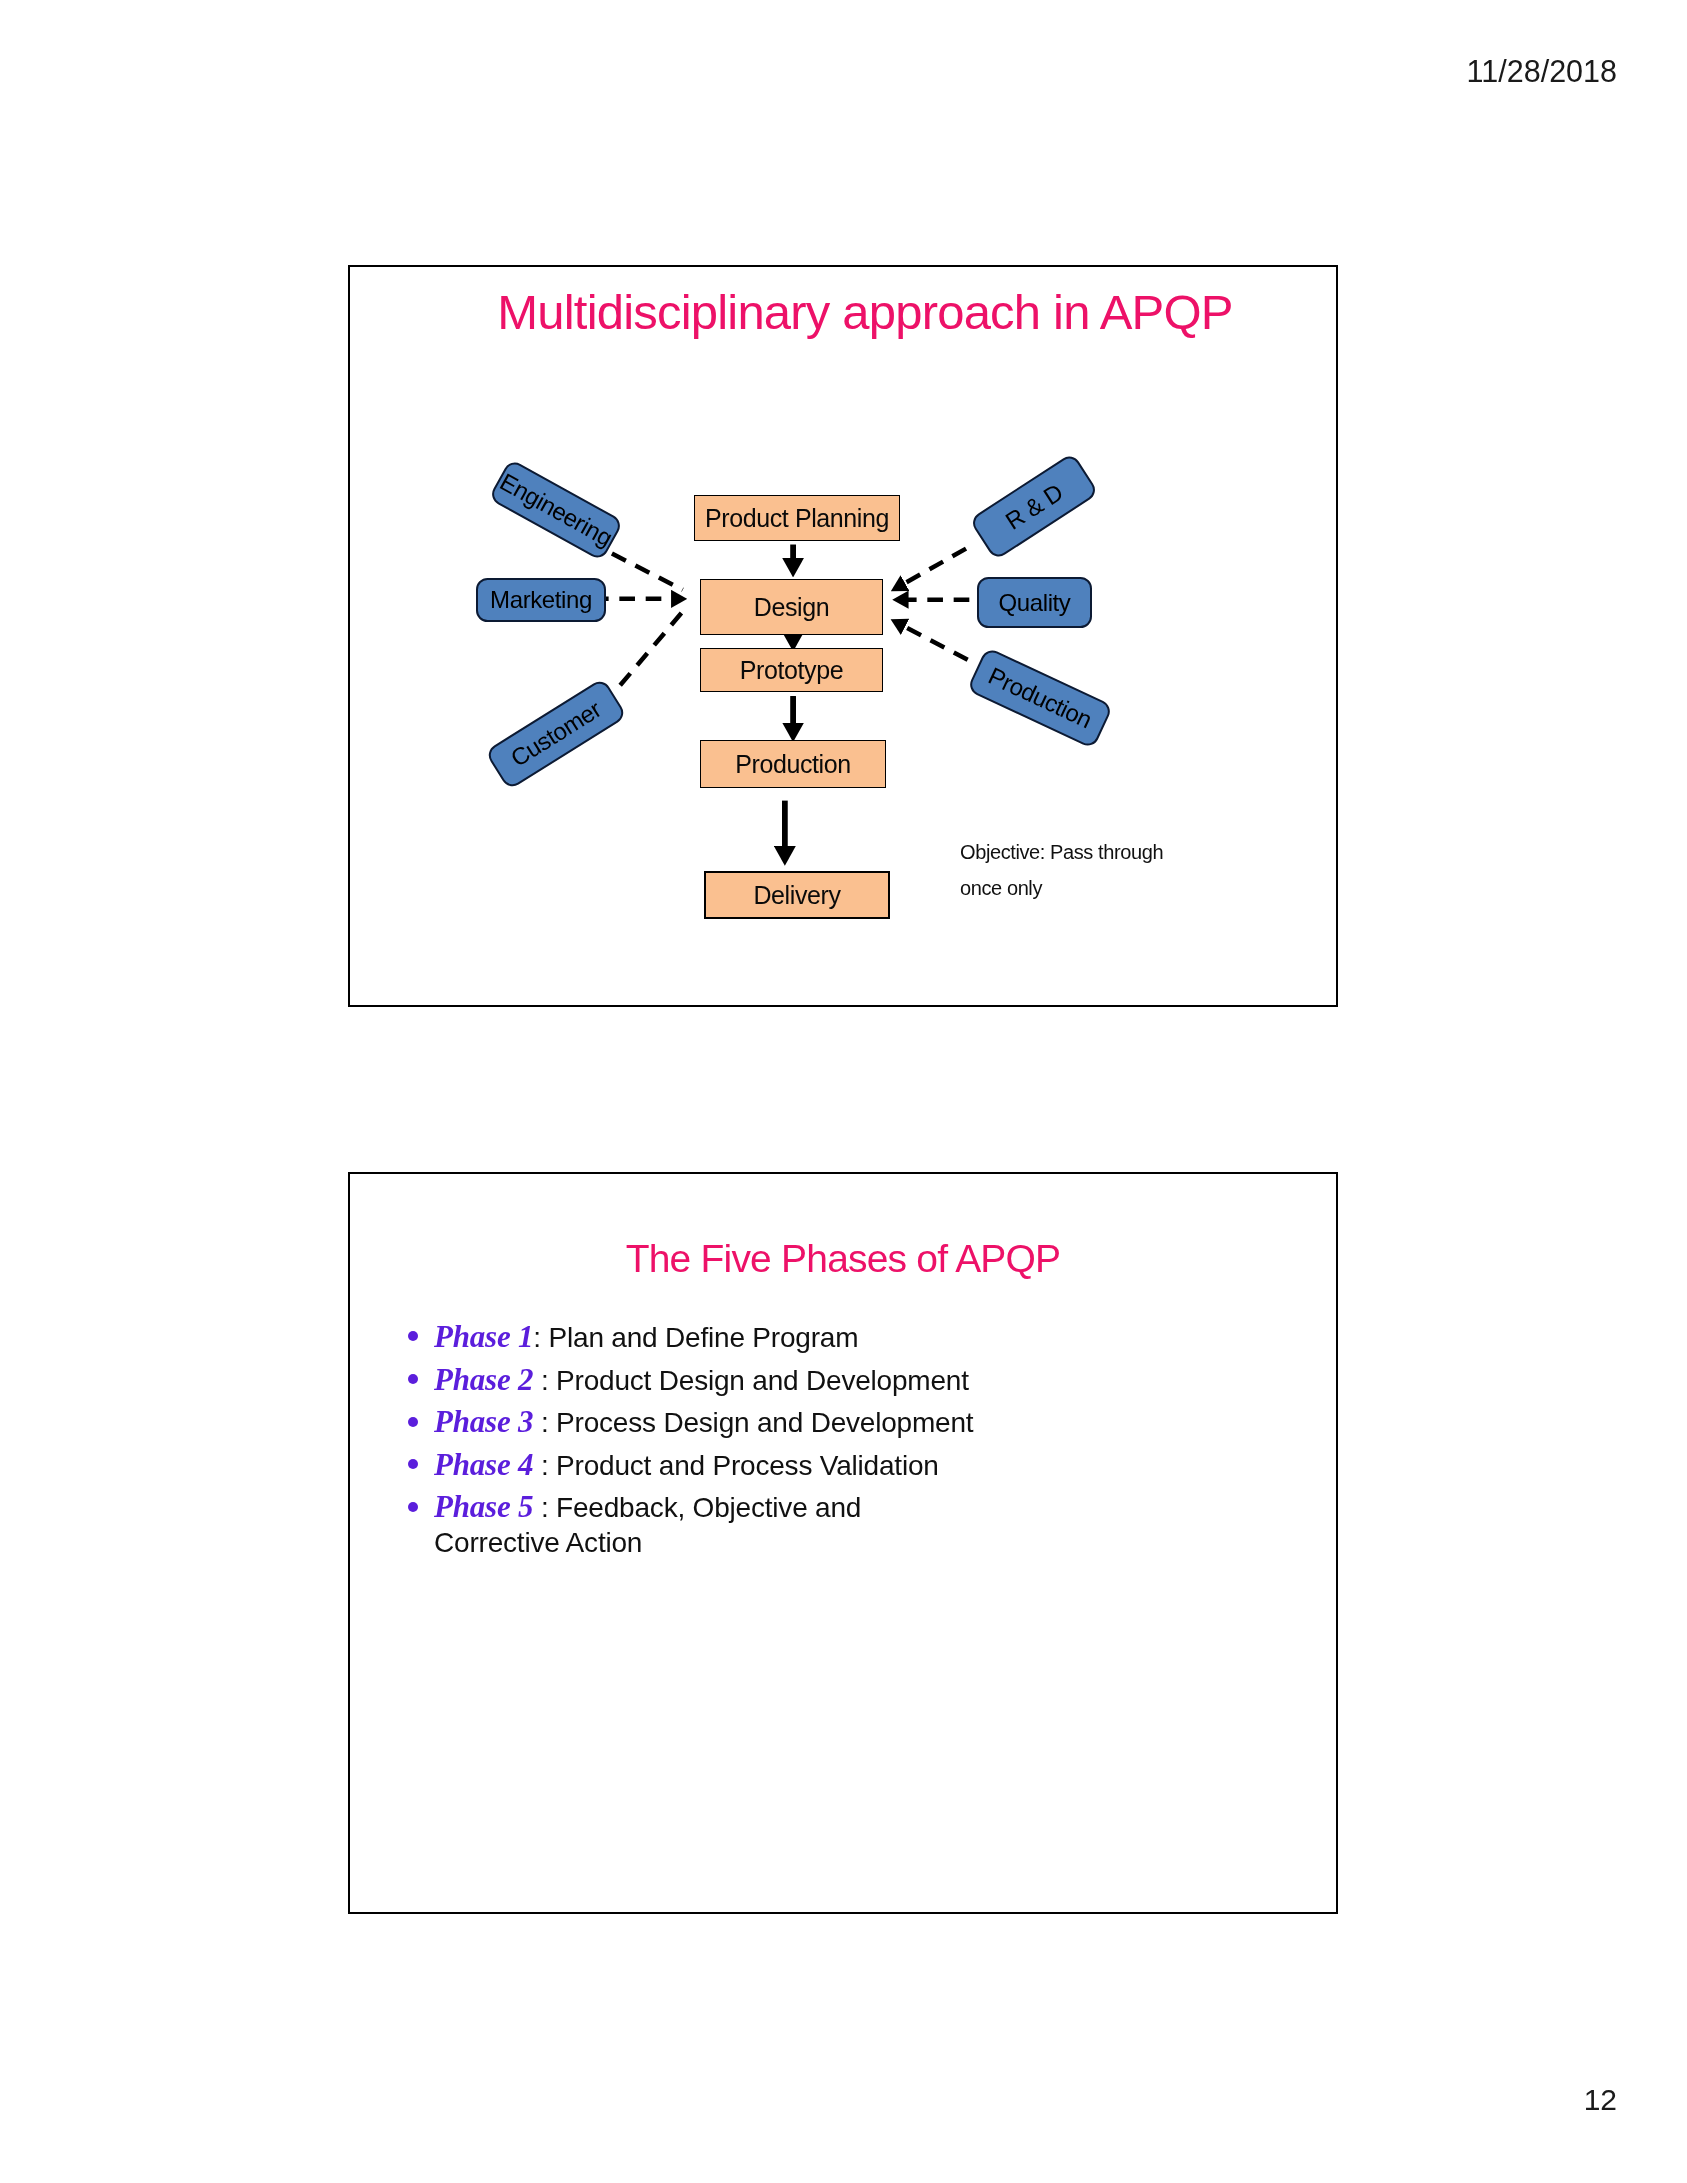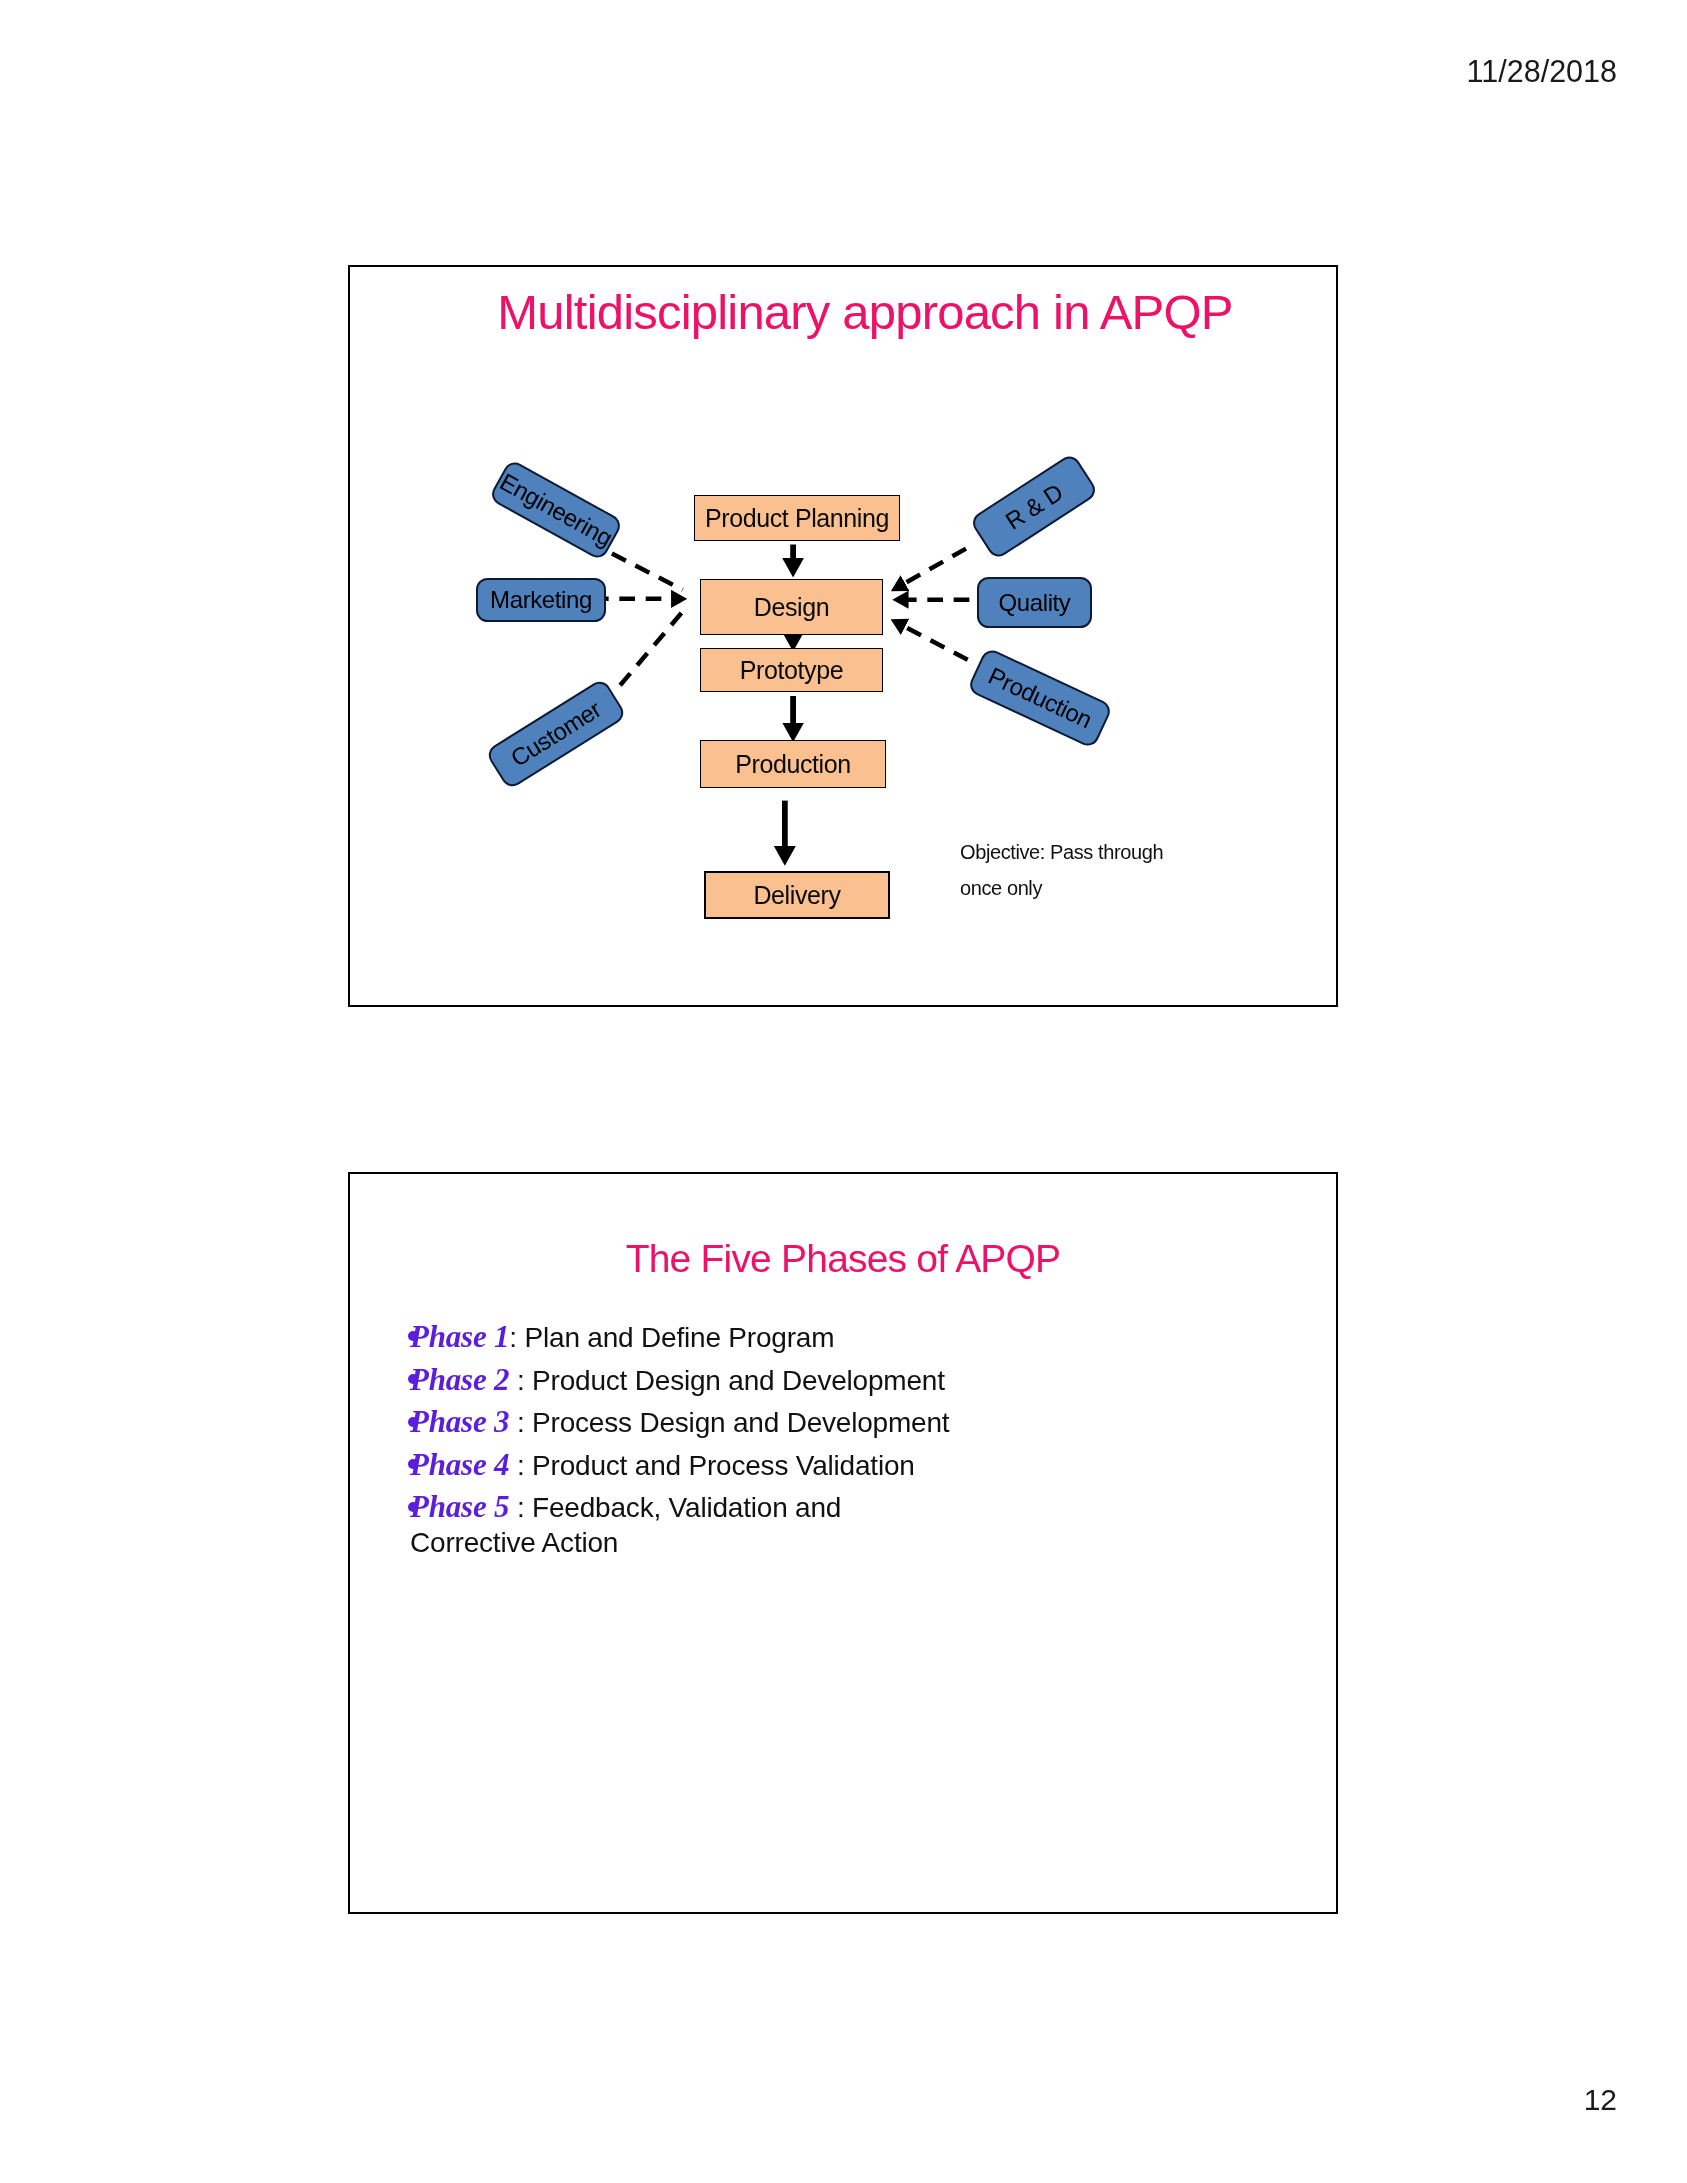--- a/index.html
+++ b/index.html
@@ -68,21 +68,21 @@
   #dept-prodb { left:620px; top:407px; width:140px; height:48px; transform:rotate(25deg); }
 
   .objective {
     position:absolute; left:610px; top:567px;
     font-size:20px; line-height:36px; letter-spacing:-0.4px; color:#111;
   }
 
   .bullets { position:absolute; left:0; top:145px; width:906px; }
   .bullet-item {
     position:relative;
-    padding-left:60px;
+    padding-left:84px;
     margin-bottom:6.6px;
     font-size:28px; line-height:35px; letter-spacing:-0.2px;
     min-height:35px; color:#111;
   }
   .bullet-dot {
     position:absolute; left:58px; top:12.4px;
     width:10px; height:10px; border-radius:50%;
     background:#5B1EDC;
   }
   .phase {
@@ -164,21 +164,21 @@
       <span class="phase">Phase 3</span><span> : Process Design and Development</span>
     </div>
 
     <div class="bullet-item">
       <span class="bullet-dot"></span>
       <span class="phase">Phase 4</span><span> : Product and Process Validation</span>
     </div>
 
     <div class="bullet-item">
       <span class="bullet-dot"></span>
-      <span class="phase">Phase 5</span><span> : Feedback, Validation and</span>
+      <span class="phase">Phase 5</span><span> : Feedback, Objective and</span>
       <div>Corrective Action</div>
     </div>
 
   </div>
 </div>
 
 <div class="corner-text" id="page-number">12</div>
 
 
 </body></html>

